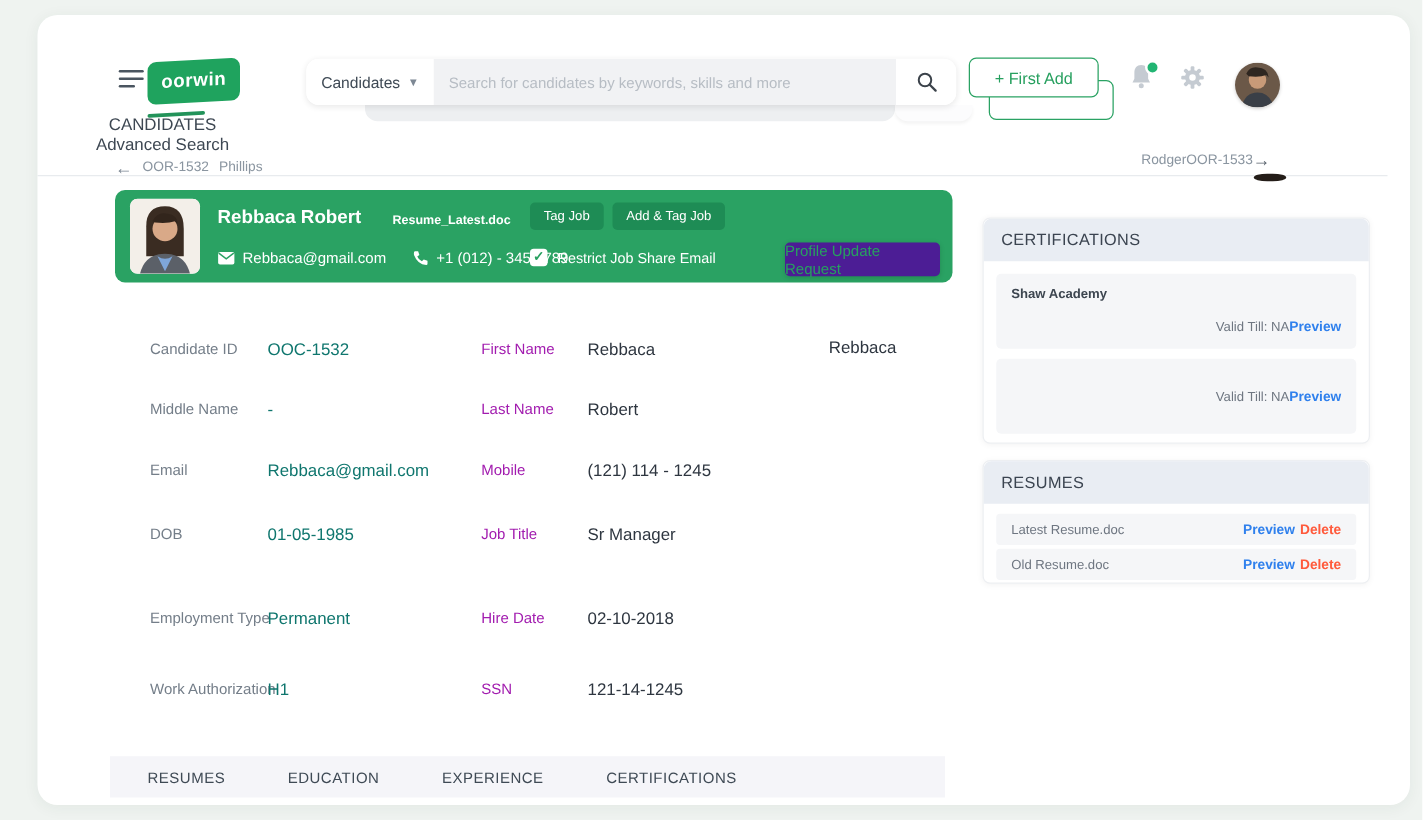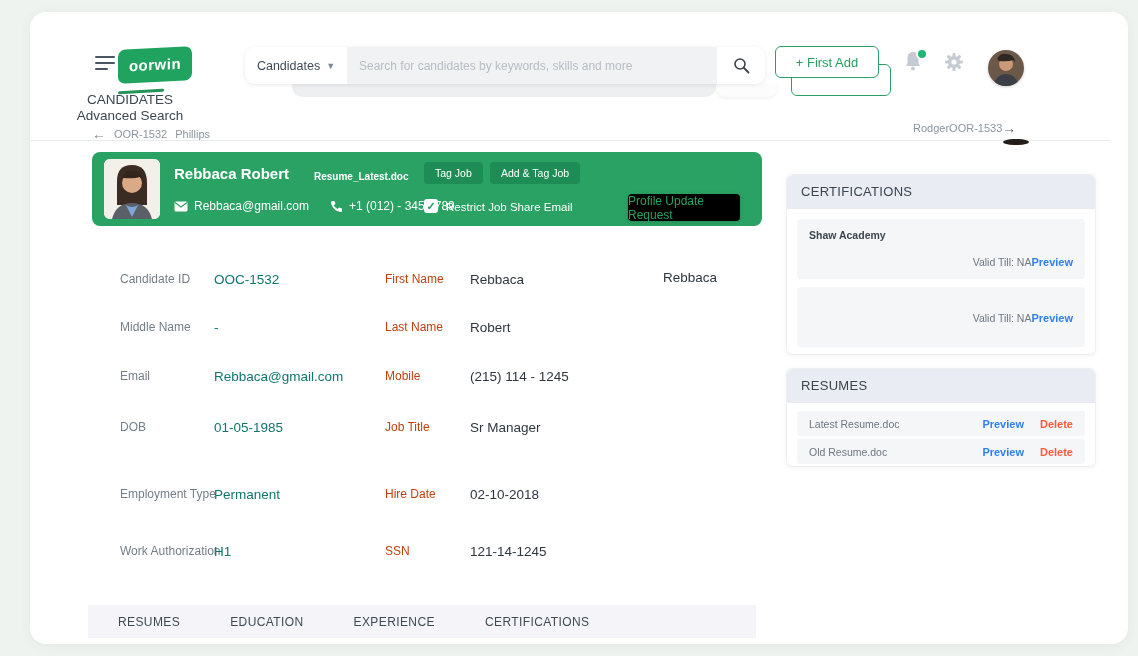--- a/index.html
+++ b/index.html
@@ -47,51 +47,51 @@
   .p-resume{position:absolute;left:222px;top:19px;color:#fff;font-size:10px;font-weight:bold;cursor:pointer;}
   .gbtn{position:absolute;top:10px;height:22px;background:#1e8c55;border-radius:4px;color:#fff;font-size:10.5px;
         display:flex;align-items:center;padding:0 11px;cursor:pointer;}
   .tagjob{left:332px;}
   .addtag{left:398px;}
   .p-email{position:absolute;left:82px;top:47px;color:#fff;font-size:12px;display:flex;align-items:center;gap:6px;}
   .p-phone{position:absolute;left:238px;top:47px;color:#fff;font-size:12px;display:flex;align-items:center;gap:6px;}
   .checkbox{position:absolute;left:332px;top:47px;width:14px;height:14px;background:#fff;border-radius:3px;
             color:#27a05f;font-size:11px;line-height:14px;text-align:center;font-weight:bold;cursor:pointer;}
   .restrict-label{position:absolute;left:354px;top:49px;color:#fff;font-size:11.5px;}
-  .profile-update{position:absolute;left:536px;top:42px;width:112px;height:27px;background:#000000;border-radius:4px;
+  .profile-update{position:absolute;left:536px;top:42px;width:124px;height:27px;background:#4c1d95;border-radius:4px;
                   color:#27a05f;font-size:12px;display:flex;align-items:center;justify-content:center;
                   box-shadow:0 1px 4px rgba(0,0,0,.15);cursor:pointer;}
 
   
   .field-row{left:120px;width:620px;height:20px;}
   .field-row span{position:absolute;white-space:nowrap;}
   .l-label{left:0;font-size:12px;color:#747e89;}
   .l-value{left:94px;font-size:13.5px;color:#0f766e;}
-  .r-label{left:265px;font-size:12px;color:#c2410c;}
+  .r-label{left:265px;font-size:12px;color:#a21caf;}
   .r-value{left:350px;font-size:13.5px;color:#2e3640;}
   .overflow-name{left:663px;top:270px;font-size:13.5px;color:#2e3640;}
 
   
   .tabbar{left:88px;top:605px;width:668px;height:33px;background:#f5f5f9;display:flex;align-items:center;padding-left:30px;box-sizing:border-box;}
   .tabbar span{font-size:12px;color:#3f4a55;letter-spacing:.4px;margin-right:50px;cursor:pointer;}
 
   
   .panel{background:#fff;border:1px solid #edeff2;border-radius:6px;box-shadow:0 1px 5px rgba(0,0,0,.05);}
   .cert-card{left:786px;top:174px;width:308px;height:179px;}
   .resume-card{left:786px;top:368px;width:308px;height:97px;}
   .panel-header{height:34px;background:#e9edf3;border-radius:6px 6px 0 0;line-height:34px;padding-left:14px;
                 font-size:13px;color:#3b4450;letter-spacing:.3px;}
   .cert-item{position:absolute;left:10px;width:288px;height:60px;background:#f5f6f8;border-radius:4px;box-sizing:border-box;padding:10px 12px;}
   .cert-item .r1,.cert-item .r2{display:flex;justify-content:space-between;align-items:baseline;}
   .cert-item .r2{margin-top:15px;justify-content:flex-end;}
   .cert-name{font-size:10.5px;color:#6e7681;}
   .cert-issuer{font-size:10.5px;color:#3d4650;font-weight:bold;}
   .cert-valid{font-size:10.5px;color:#6e7681;}
   .link-preview{font-size:11px;color:#2f80ed;font-weight:bold;cursor:pointer;}
-  .link-delete{font-size:11px;color:#ff5a3c;font-weight:bold;cursor:pointer;margin-left:16px;}
+  .link-delete{font-size:11px;color:#ff5a3c;font-weight:bold;cursor:pointer;margin-left:4px;}
   .resume-item{position:absolute;left:10px;width:288px;height:25px;background:#f5f6f8;border-radius:3px;box-sizing:border-box;
                padding:0 12px;display:flex;align-items:center;}
   .resume-name{font-size:10.5px;color:#6e7681;flex:1;}
 </style>
 </head>
 <body>
 
 <div class="stage">
   <div class="card"></div>
 
@@ -213,21 +213,21 @@
   <div class="abs field-row" style="top:320px">
     <span class="l-label">Middle Name</span>
     <span class="l-value">-</span>
     <span class="r-label">Last Name</span>
     <span class="r-value">Robert</span>
   </div>
   <div class="abs field-row" style="top:369px">
     <span class="l-label">Email</span>
     <span class="l-value">Rebbaca@gmail.com</span>
     <span class="r-label">Mobile</span>
-    <span class="r-value">(215) 114 - 1245</span>
+    <span class="r-value">(121) 114 - 1245</span>
   </div>
   <div class="abs field-row" style="top:420px">
     <span class="l-label">DOB</span>
     <span class="l-value">01-05-1985</span>
     <span class="r-label">Job Title</span>
     <span class="r-value">Sr Manager</span>
   </div>
   <div class="abs field-row" style="top:487px">
     <span class="l-label">Employment Type</span>
     <span class="l-value">Permanent</span>

